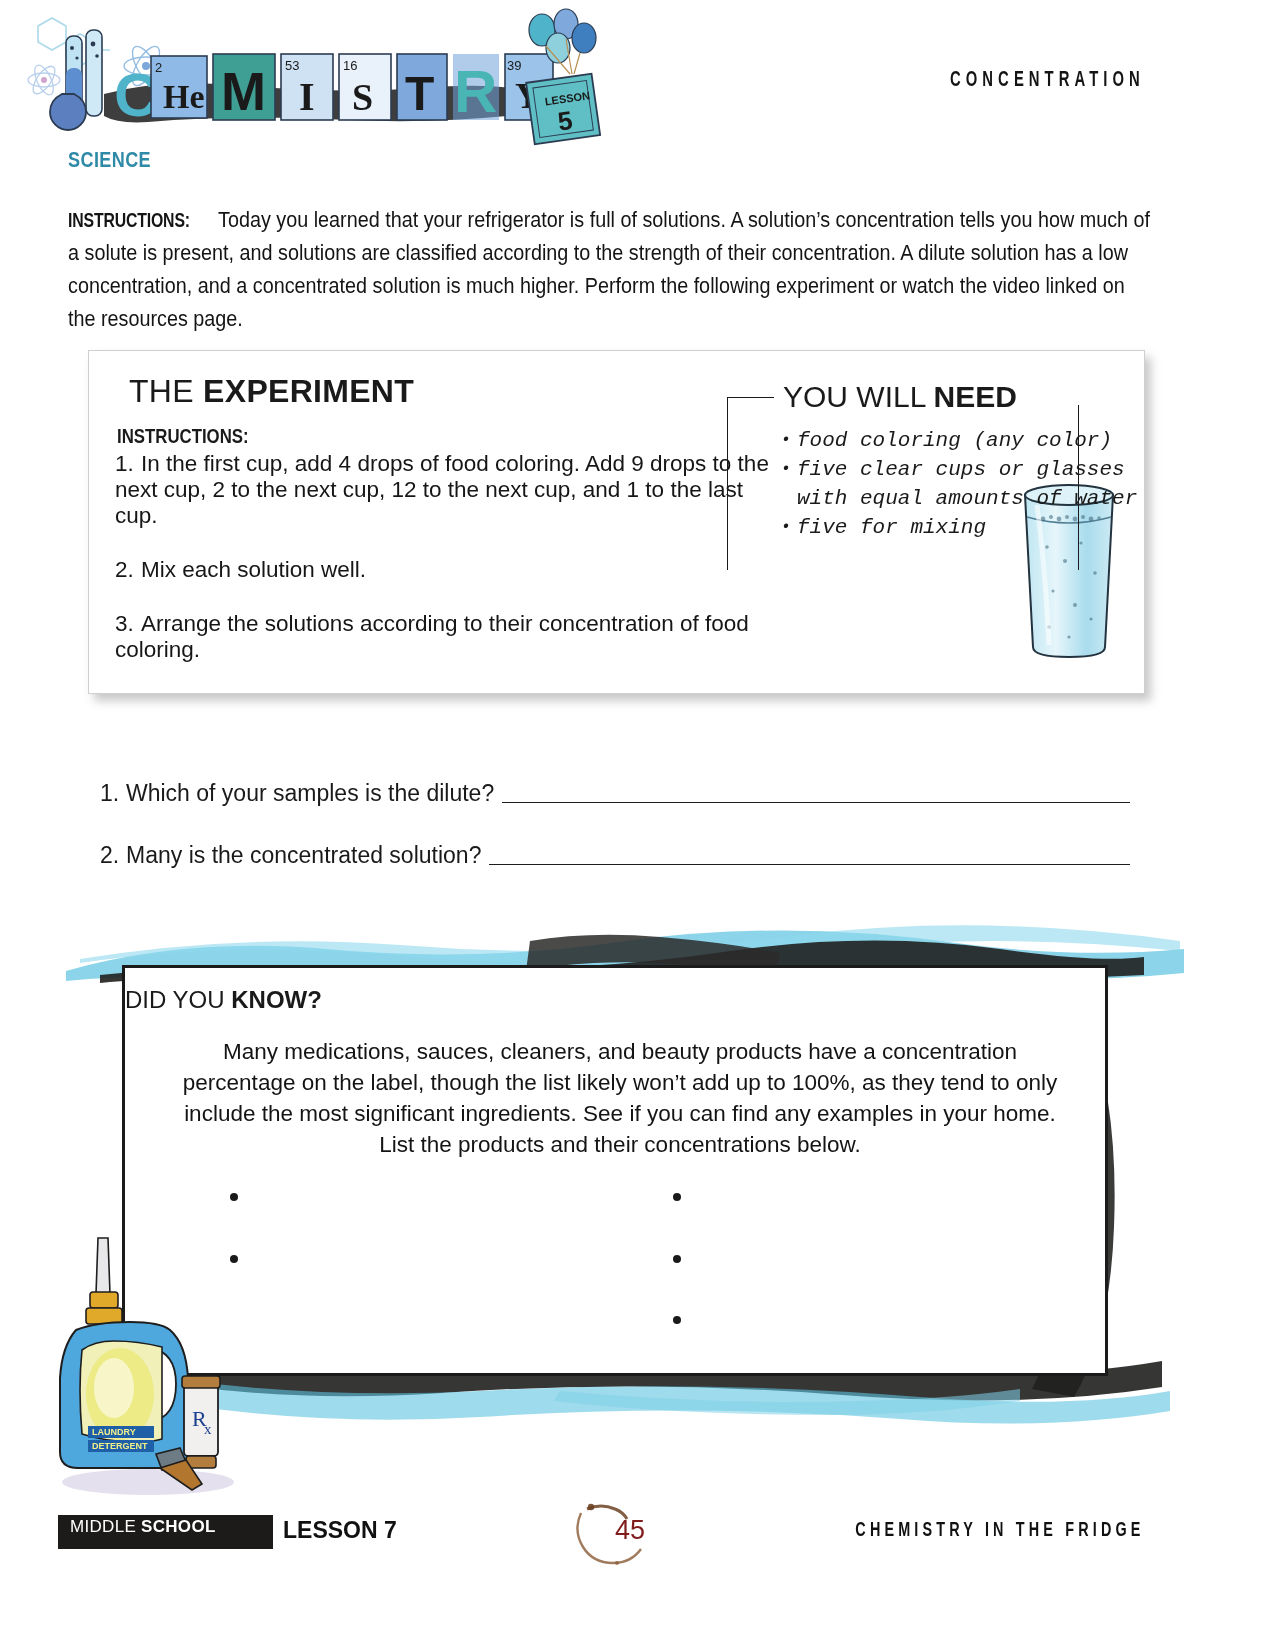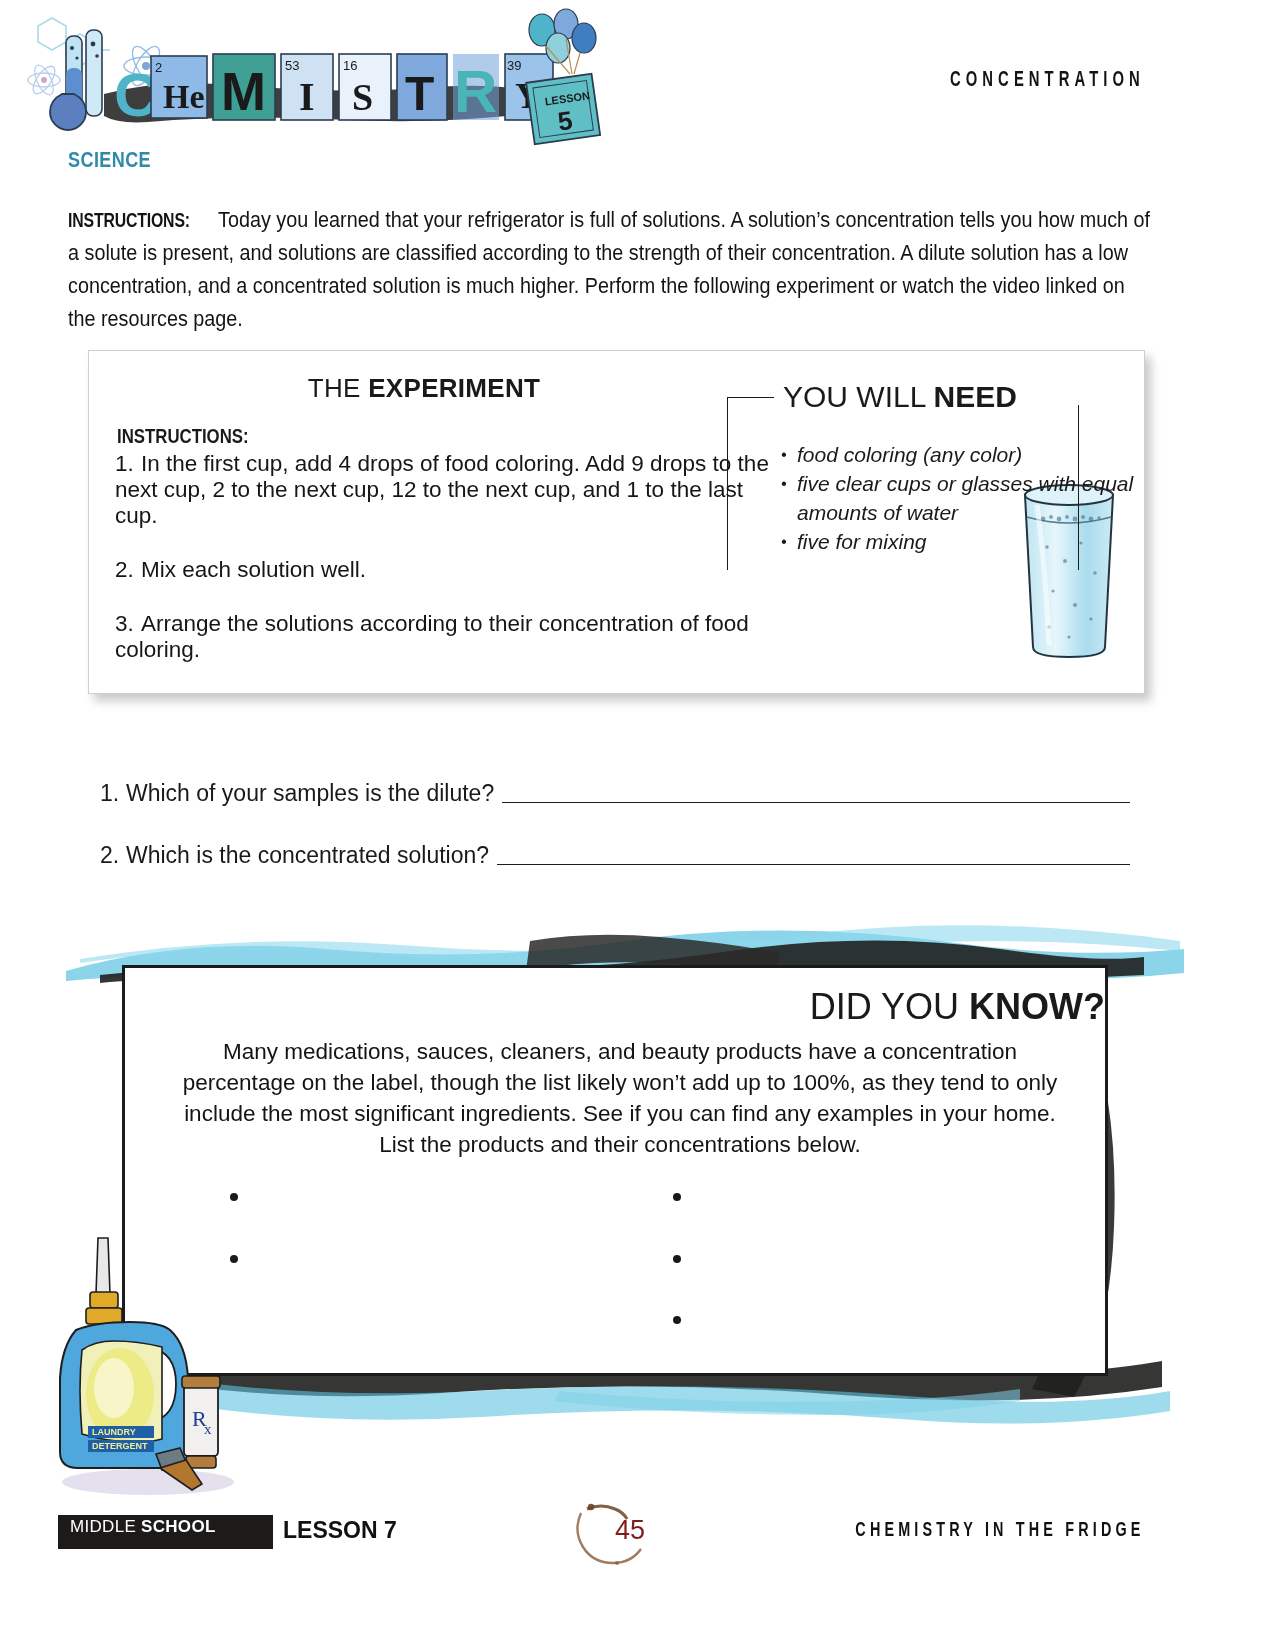--- a/index.html
+++ b/index.html
@@ -85,22 +85,22 @@
     left: 88px; top: 350px;
     width: 1055px; height: 342px;
     background: #ffffff;
     border: 1px solid #cfcfcf;
     box-shadow: 6px 7px 9px rgba(120,120,120,0.40);
   }
   #experiment-title {
     position: absolute;
     left: 40px; top: 22px;
     width: 590px;
-    text-align: center;
-    font-size: 26px;
+    text-align: left;
+    font-size: 32px;
     letter-spacing: 0.3px;
     white-space: nowrap;
   }
   #experiment-title .thin { font-weight: 300; }
   #experiment-title .bold { font-weight: bold; }
 
   #exp-instructions-label {
     position: absolute;
     left: 28px; top: 74px;
     font-family: "Liberation Sans Narrow", "Liberation Sans", sans-serif;
@@ -155,23 +155,23 @@
     background:#fff; z-index:2;
   }
   #need-bracket-mask-r {
     position: absolute;
     left: 300px; top: 22px;
     width: 60px; height: 14px;
     background:#fff; z-index:2;
   }
   #need-list {
     position: absolute;
-    left: 20px; top: 55px;
+    left: 20px; top: 41px;
     width: 360px;
-    font-family: Liberation Sans, sans-serif;
+    font-family: Liberation Mono, monospace;
     font-style: italic;
     font-size: 21px;
     line-height: 29px;
     z-index: 4;
     margin-top: 16px;
   }
   #need-list li {
     list-style: none;
     position: relative;
     padding-left: 18px;
@@ -228,22 +228,22 @@
     position: absolute;
     left: 62px; top: 50px;
     width: 980px; height: 405px;
     border: 3.5px solid #1b1b1b;
     background: #ffffff;
   }
   #dyk-title {
     position: absolute;
     left: 0; top: 18px;
     width: 980px;
-    text-align: right;
-    font-size: 36px;
+    text-align: left;
+    font-size: 24px;
     white-space: nowrap;
   }
   #dyk-title .thin { font-weight: 300; }
   #dyk-title .bold { font-weight: bold; }
   #dyk-body {
     position: absolute;
     left: 55px; top: 68px;
     width: 880px;
     text-align: center;
     font-family: "Liberation Sans Narrow", "Liberation Sans", sans-serif;
@@ -489,21 +489,21 @@
 </div>
 
 <div id="questions">
   <div class="question-row">
     <span class="qnum">1.</span>
     <span class="qtext">Which of your samples is the dilute?</span>
     <span class="qline"></span>
   </div>
   <div class="question-row">
     <span class="qnum">2.</span>
-    <span class="qtext">Which is the concentrated solution?</span>
+    <span class="qtext">Many is the concentrated solution?</span>
     <span class="qline"></span>
   </div>
 </div>
 
 <div id="dyk-wrap">
 
   <svg id="dyk-paint" viewBox="0 0 1130 520" preserveAspectRatio="none">
 
     <path d="M6 56 q120 -34 260 -22 q150 14 300 -8 q160 -22 330 2 q120 16 228 6 l0 24 q-120 12 -250 2 q-180 -14 -340 6 q-170 20 -320 2 q-110 -12 -208 -2 z" fill="#5ec3e0" opacity="0.72"></path>
     <path d="M20 44 q160 -26 320 -14 q200 16 400 -10 q180 -22 380 6 l0 10 q-190 -20 -370 0 q-200 22 -400 6 q-180 -16 -330 6 z" fill="#8ed8ec" opacity="0.6"></path>

